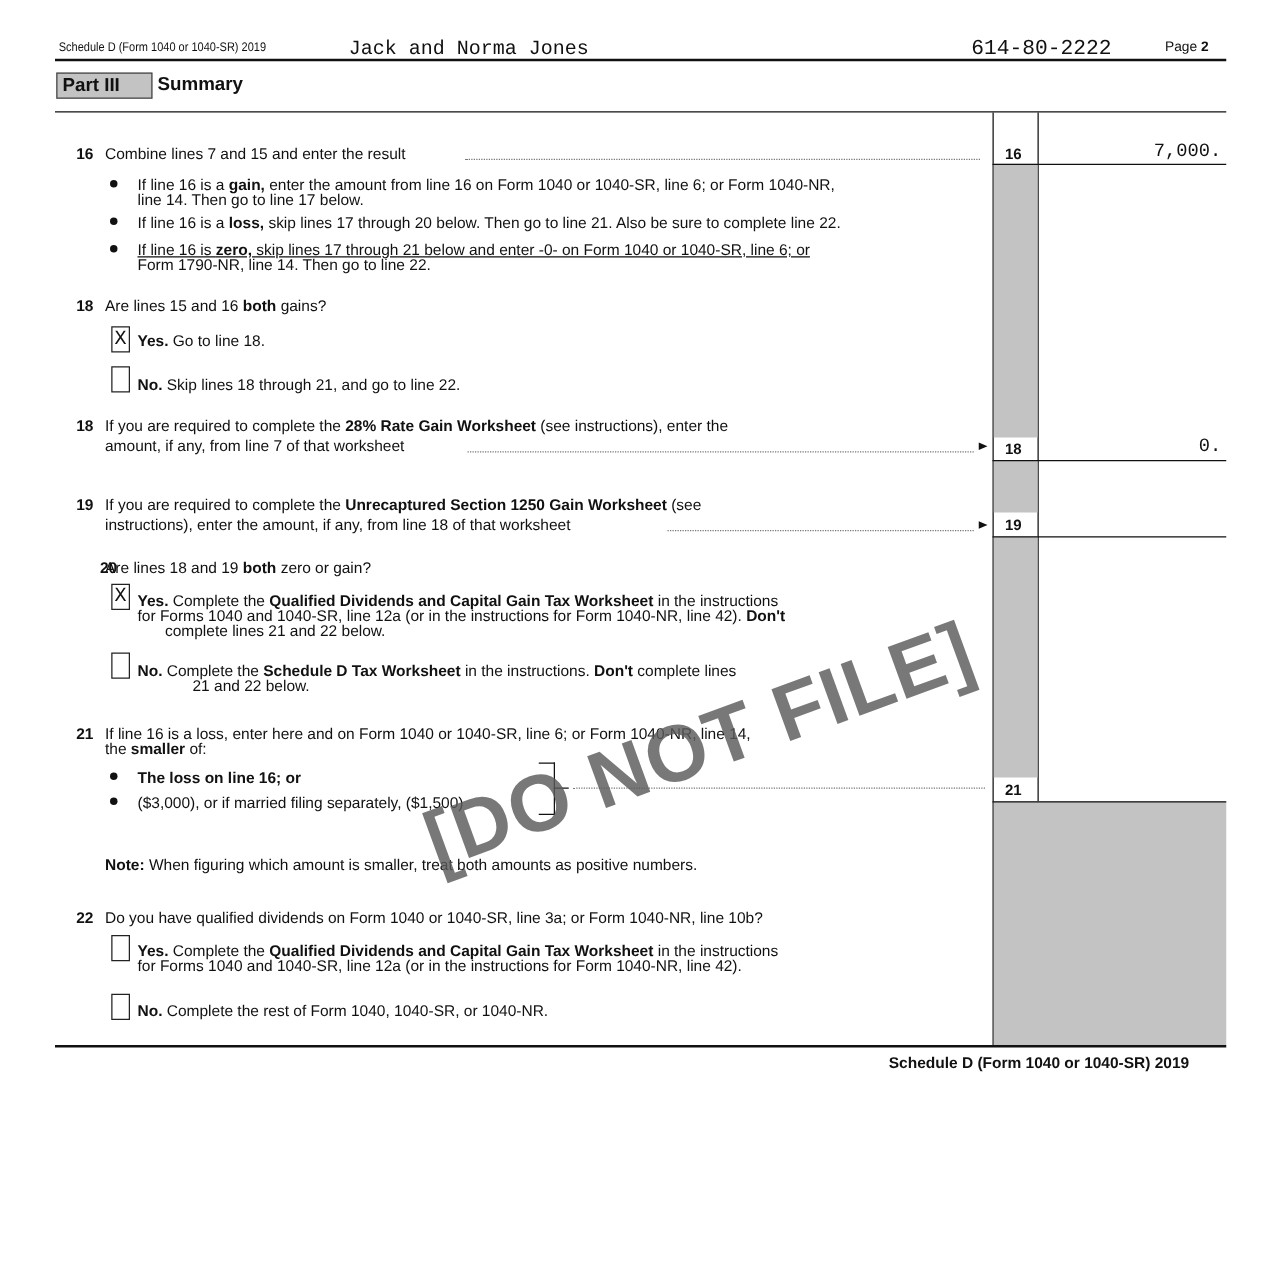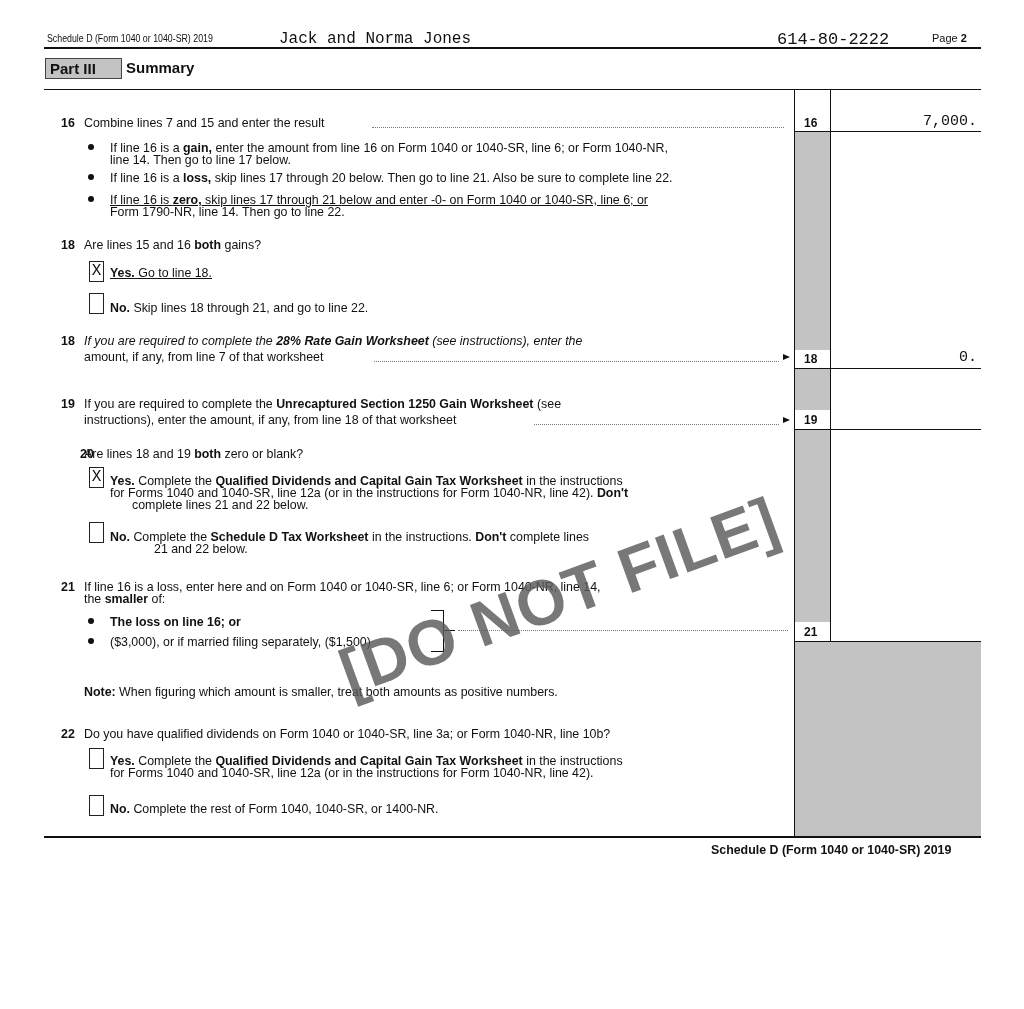--- a/index.html
+++ b/index.html
@@ -80,39 +80,39 @@
 <div class="txt" style="left:110px;top:172px;"><span>If line 16 is a </span><b>loss,</b><span> skip lines 17 through 20 below. Then go to line 21. Also be sure to complete line 22.</span></div>
 
 <div class="bullet" style="left:88px;top:196px;"></div>
 <div class="txt" style="left:110px;top:194px;text-decoration:underline;"><span>If line 16 is </span><b>zero,</b><span> skip lines 17 through 21 below and enter -0- on Form 1040 or 1040-SR, line 6; or</span></div>
 <div class="txt" style="left:110px;top:206px;">Form 1790-NR, line 14. Then go to line 22.</div>
 
 <div class="ln" style="left:61px;top:238px;">18</div>
 <div class="txt" style="left:84px;top:239px;"><span>Are lines 15 and 16 </span><b>both</b><span> gains?</span></div>
 
 <div class="cb" style="left:89px;top:261px;">X</div>
-<div class="txt" style="left:110px;top:267px;text-decoration:underline;"><b>Yes.</b><span> Go to line 18.</span></div>
+<div class="txt" style="left:110px;top:267px;"><b>Yes.</b><span> Go to line 18.</span></div>
 
 <div class="cb" style="left:89px;top:293px;"></div>
 <div class="txt" style="left:110px;top:302px;"><b>No.</b><span> Skip lines 18 through 21, and go to line 22.</span></div>
 
 <div class="ln" style="left:61px;top:334px;">18</div>
-<div class="txt" style="left:84px;top:335px;font-style:italic;"><span>If you are required to complete the </span><b>28% Rate Gain Worksheet</b><span> (see instructions), enter the</span></div>
+<div class="txt" style="left:84px;top:335px;"><span>If you are required to complete the </span><b>28% Rate Gain Worksheet</b><span> (see instructions), enter the</span></div>
 <div class="txt" style="left:84px;top:351px;">amount, if any, from line 7 of that worksheet</div>
 <div class="dots" style="left:374px;top:361px;width:405px;"></div>
 <div class="arrow" style="left:783px;top:354px;"></div>
 
 <div class="ln" style="left:61px;top:397px;">19</div>
 <div class="txt" style="left:84px;top:398px;"><span>If you are required to complete the </span><b>Unrecaptured Section 1250 Gain Worksheet</b><span> (see</span></div>
 <div class="txt" style="left:84px;top:414px;">instructions), enter the amount, if any, from line 18 of that worksheet</div>
 <div class="dots" style="left:534px;top:424px;width:245px;"></div>
 <div class="arrow" style="left:783px;top:417px;"></div>
 
 <div class="ln" style="left:61px;top:447px;margin-left:19px;">20</div>
-<div class="txt" style="left:84px;top:448px;"><span>Are lines 18 and 19 </span><b>both</b><span> zero or blank?</span></div>
+<div class="txt" style="left:84px;top:448px;"><span>Are lines 18 and 19 </span><b>both</b><span> zero or gain?</span></div>
 
 <div class="cb" style="left:89px;top:467px;">X</div>
 <div class="txt" style="left:110px;top:475px;"><b>Yes.</b><span> Complete the </span><b>Qualified Dividends and Capital Gain Tax Worksheet</b><span> in the instructions</span></div>
 <div class="txt" style="left:110px;top:487px;"><span>for Forms 1040 and 1040-SR, line 12a (or in the instructions for Form 1040-NR, line 42). </span><b>Don't</b></div>
 <div class="txt" style="left:110px;top:499px;padding-left:22px;">complete lines 21 and 22 below.</div>
 
 <div class="cb" style="left:89px;top:522px;"></div>
 <div class="txt" style="left:110px;top:531px;"><b>No.</b><span> Complete the </span><b>Schedule D Tax Worksheet</b><span> in the instructions. </span><b>Don't</b><span> complete lines</span></div>
 <div class="txt" style="left:110px;top:543px;margin-left:44px;">21 and 22 below.</div>
 
@@ -132,18 +132,18 @@
 <div class="txt" style="left:84px;top:686px;"><b>Note:</b><span> When figuring which amount is smaller, treat both amounts as positive numbers.</span></div>
 
 <div class="ln" style="left:61px;top:727px;">22</div>
 <div class="txt" style="left:84px;top:728px;">Do you have qualified dividends on Form 1040 or 1040-SR, line 3a; or Form 1040-NR, line 10b?</div>
 
 <div class="cb" style="left:89px;top:748px;"></div>
 <div class="txt" style="left:110px;top:755px;"><b>Yes.</b><span> Complete the </span><b>Qualified Dividends and Capital Gain Tax Worksheet</b><span> in the instructions</span></div>
 <div class="txt" style="left:110px;top:767px;">for Forms 1040 and 1040-SR, line 12a (or in the instructions for Form 1040-NR, line 42).</div>
 
 <div class="cb" style="left:89px;top:795px;"></div>
-<div class="txt" style="left:110px;top:803px;"><b>No.</b><span> Complete the rest of Form 1040, 1040-SR, or 1400-NR.</span></div>
+<div class="txt" style="left:110px;top:803px;"><b>No.</b><span> Complete the rest of Form 1040, 1040-SR, or 1040-NR.</span></div>
 
 <div class="rule" style="left:44px;top:836px;width:937px;height:2px;"></div>
 <div class="abs" style="left:711px;top:843px;font-weight:bold;font-size:12.4px;">Schedule D (Form 1040 or 1040-SR) 2019</div>
 
 <div class="watermark">[DO NOT FILE]</div>
 
 </body></html>

